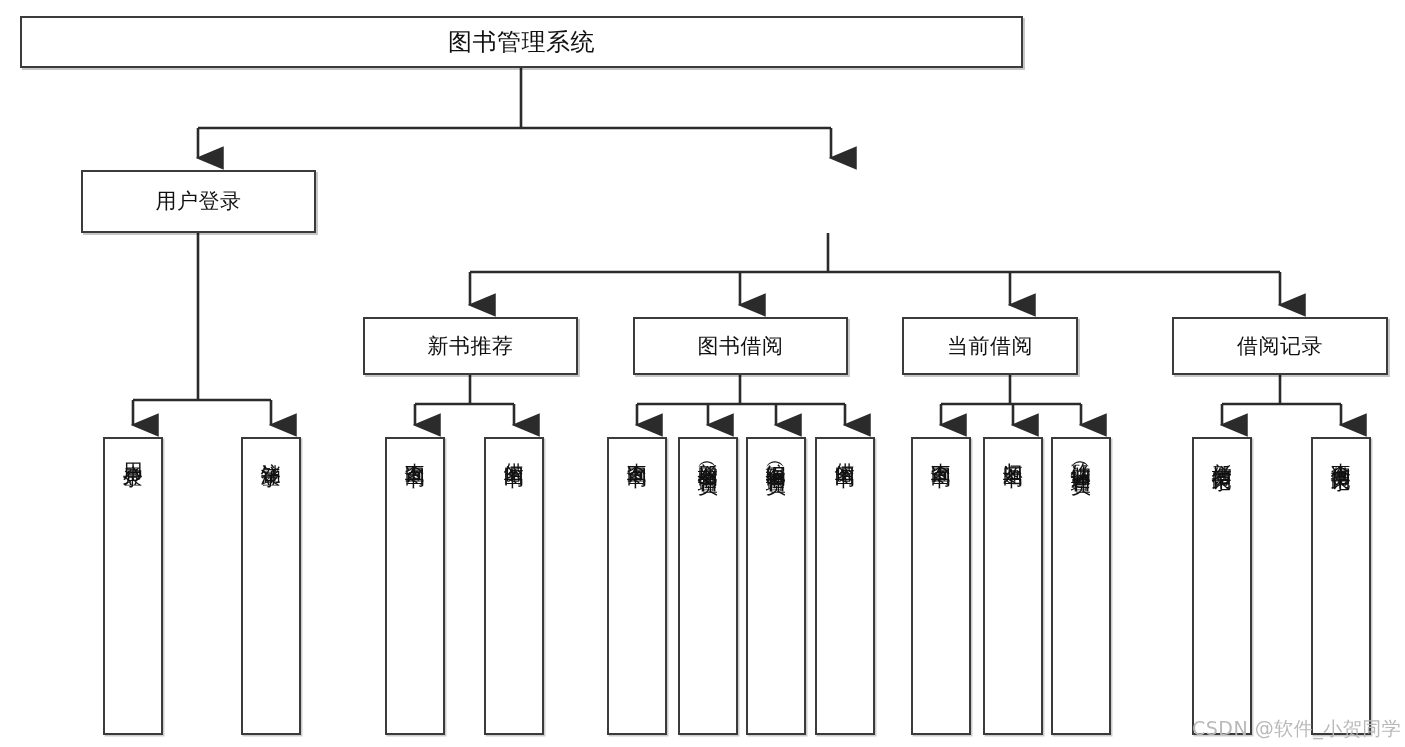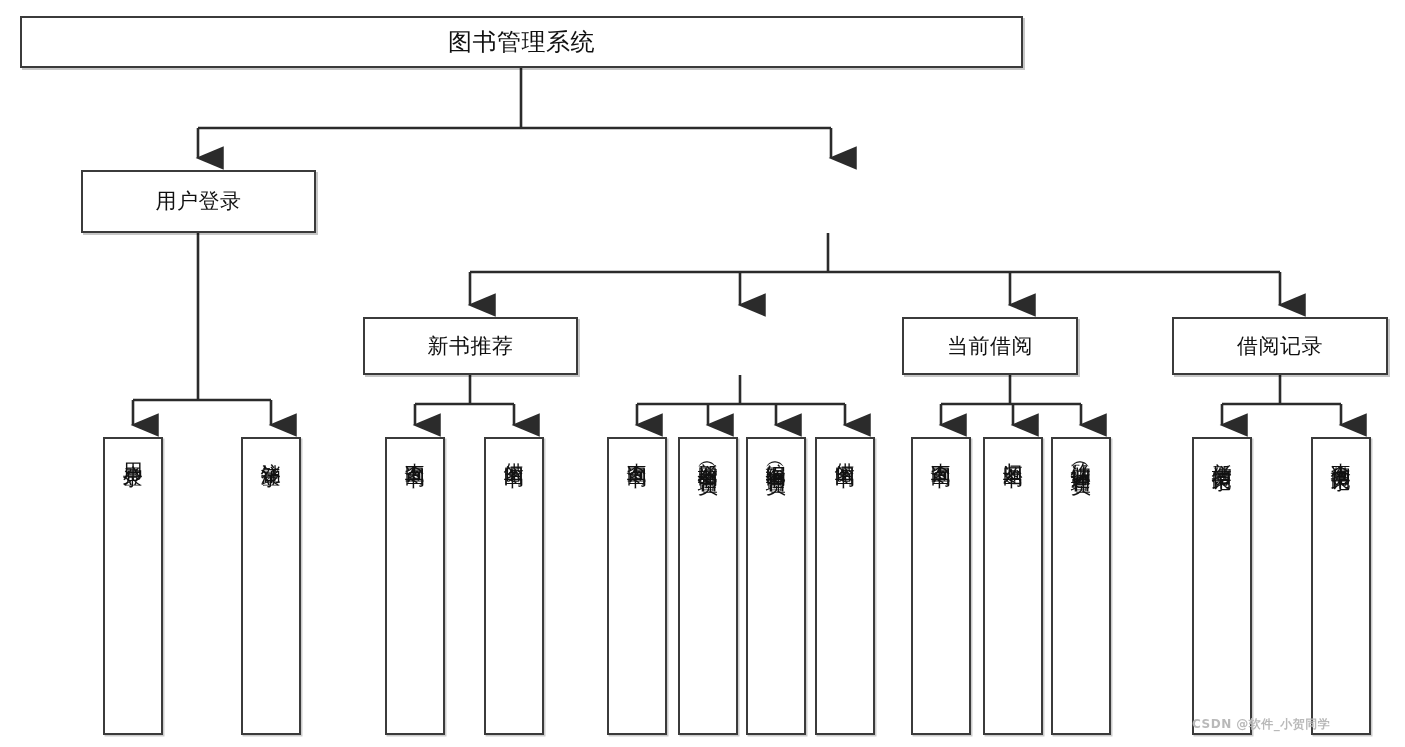--- a/index.html
+++ b/index.html
@@ -41,25 +41,24 @@
   .node.leaf .label{
     writing-mode:vertical-rl;
     text-orientation:upright;
     font-size:20px;
     line-height:1.22;
     letter-spacing:2px;
     white-space:normal;
   }
   .watermark{
     position:absolute;
-    font-size:12px;
+    font-size:19px;
     color:#b9b9b9;
     white-space:nowrap;
     letter-spacing:.5px;
-    font-weight:bold;
   }
 </style>
 </head>
 <body>
 
 <div id="canvas">
 
   <svg id="edges" viewBox="0 0 1405 747" xmlns="http://www.w3.org/2000/svg">
     <defs>
       <marker id="arrow" viewBox="0 0 10 12" refX="5" refY="11" markerWidth="9" markerHeight="11" orient="auto-start-reverse">
@@ -114,20 +113,23 @@
     <span class="label">图书管理系统</span>
   </div>
 
   <div class="node" style="left:81px;top:170px;width:235px;height:63px;">
     <span class="label">用户登录</span>
   </div>
 
   <div class="node" style="left:363px;top:317px;width:215px;height:58px;">
     <span class="label">新书推荐</span>
   </div>
+  <div class="node" style="left:633px;top:317px;width:215px;height:58px;">
+    <span class="label">图书借阅</span>
+  </div>
   <div class="node" style="left:902px;top:317px;width:176px;height:58px;">
     <span class="label">当前借阅</span>
   </div>
   <div class="node" style="left:1172px;top:317px;width:216px;height:58px;">
     <span class="label">借阅记录</span>
   </div>
 
   <div class="node leaf" style="left:103px;top:437px;width:60px;height:298px;">
     <span class="label">用户登录</span>
   </div>

